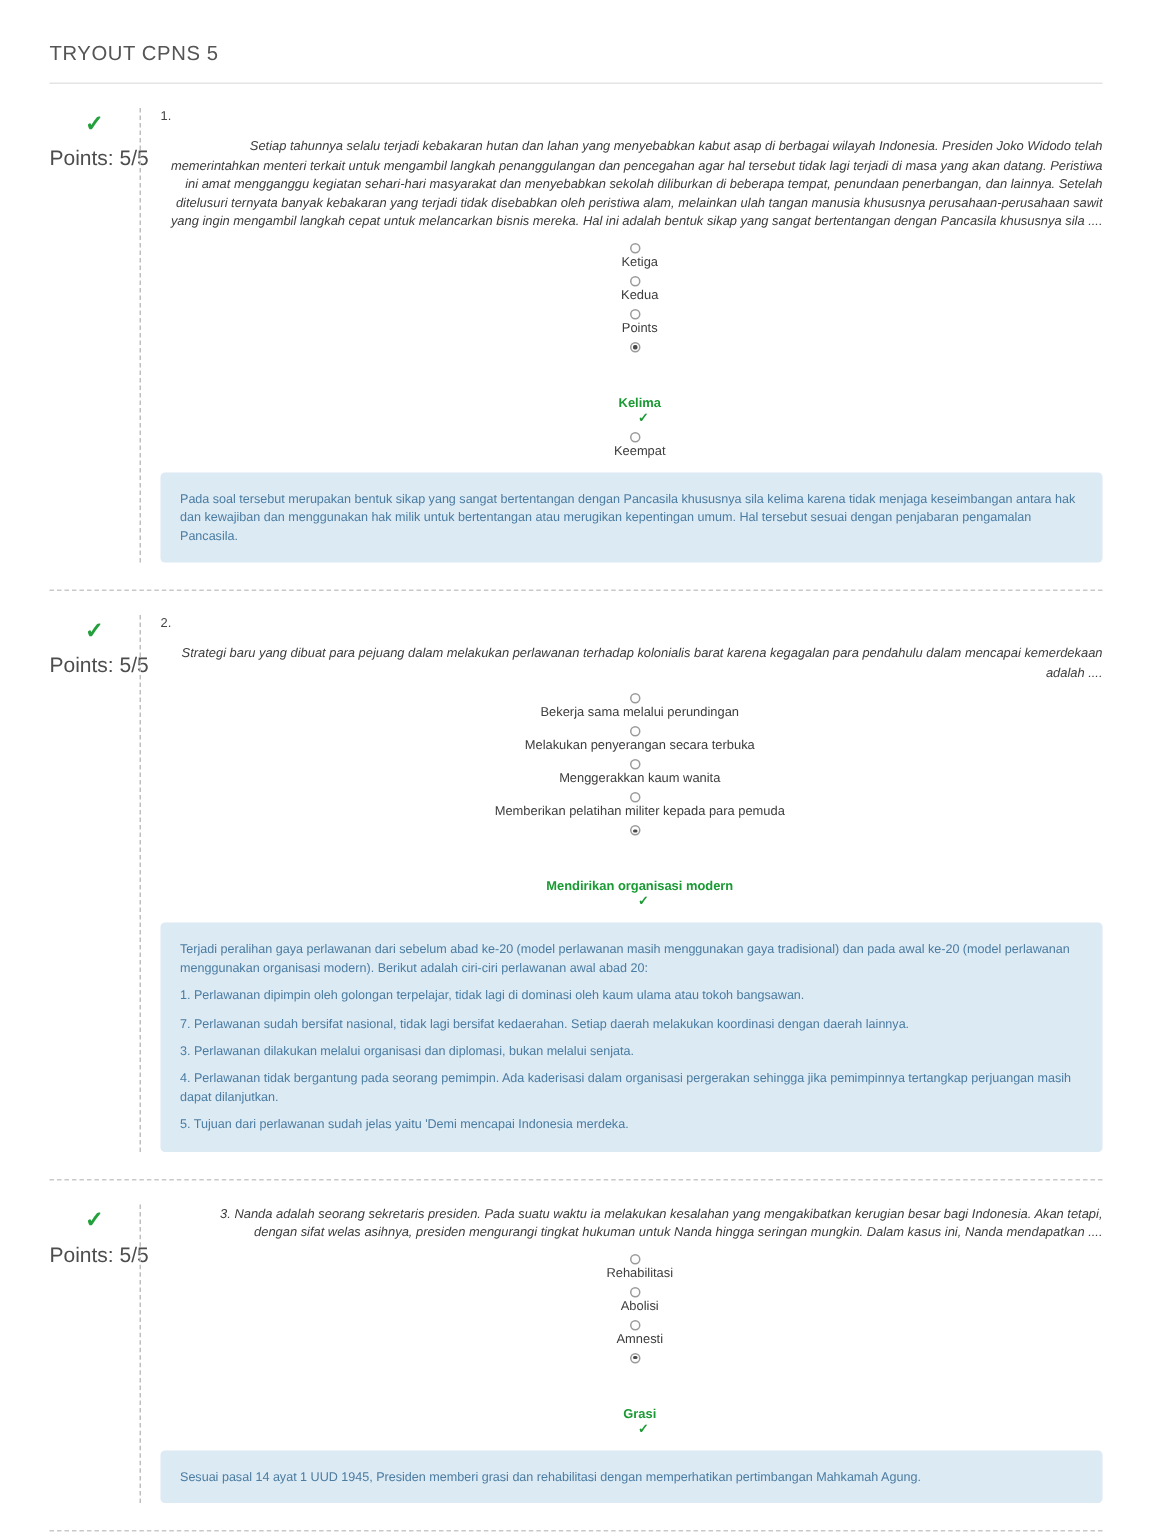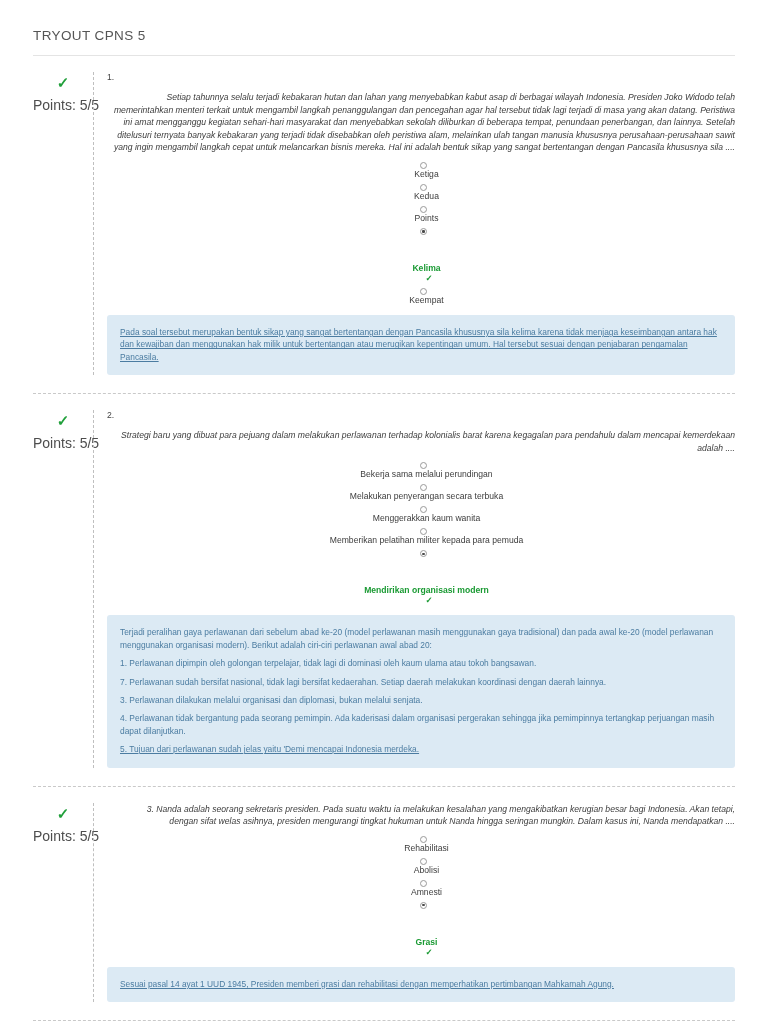--- a/index.html
+++ b/index.html
@@ -138,21 +138,21 @@
     border-radius: 3px;
     padding: 11px 13px 12px 13px;
     margin-top: 10px;
   }
   .exp-line {
     font-size: 8.4px;
     line-height: 12.4px;
     color: #4b7ca1;
     margin: 0 0 6px 0;
   }
-  .exp-line:last-child { margin-bottom: 0; text-decoration: underline; }
+  .exp-line:last-child { margin-bottom: 0; }
 
   
   .separator {
     border-top: 1px dashed #c9c9c9;
     margin: 0 33px;
   }
 </style>
 </head>
 <body>
 

